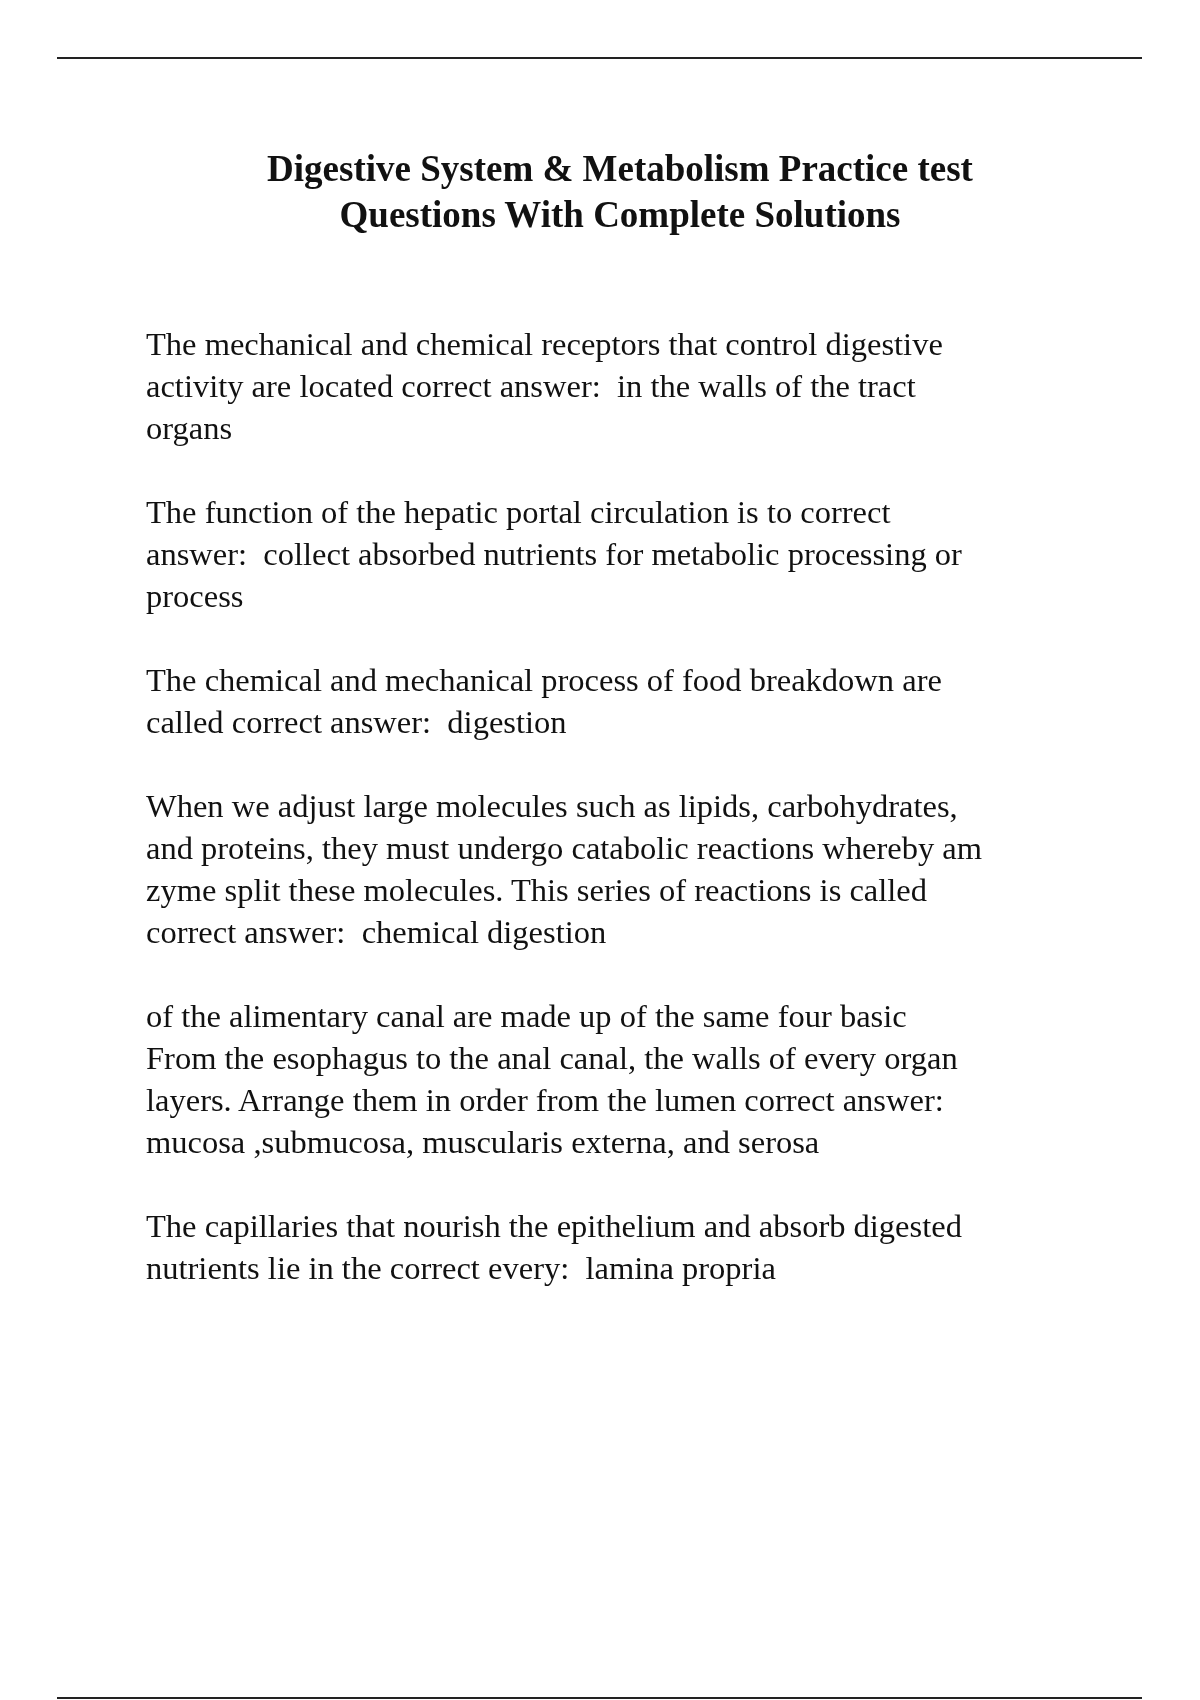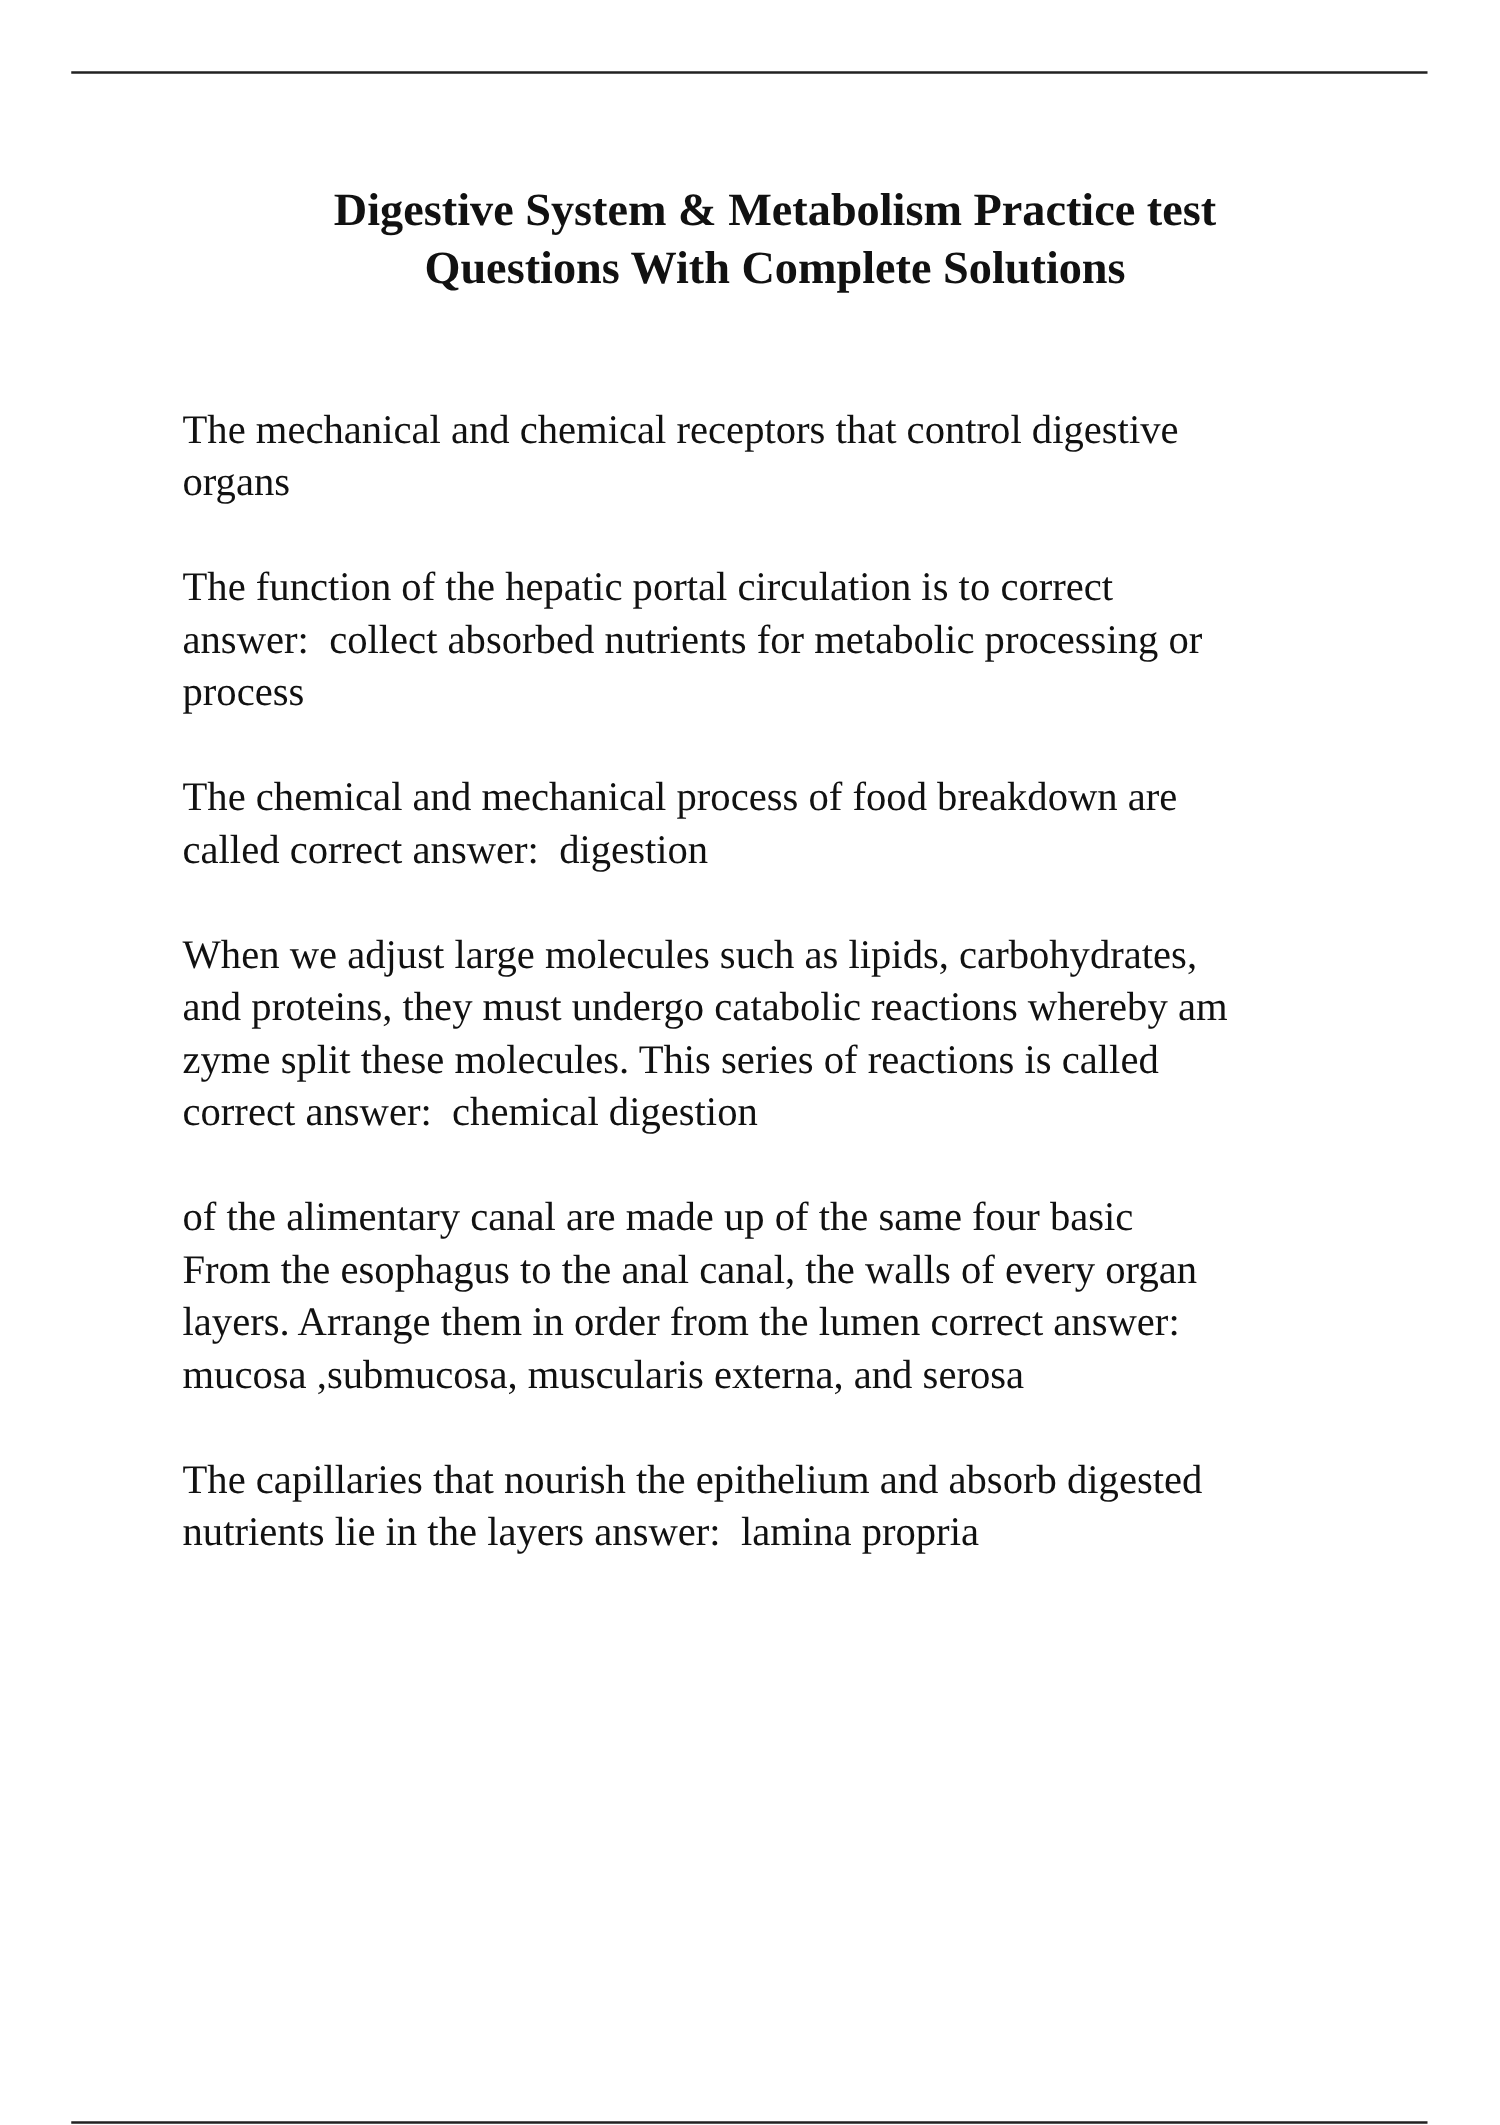--- a/index.html
+++ b/index.html
@@ -32,20 +32,21 @@
 <div class="rule top"></div>
 
 <h1 class="title">
   <span>Digestive System &amp; Metabolism Practice test</span>
   <span>Questions With Complete Solutions</span>
 </h1>
 
 <div class="content">
   <p class="qa">
     <span class="line">The mechanical and chemical receptors that control digestive</span>
+    <span class="line">activity are located correct answer:  in the walls of the tract</span>
     <span class="line">organs</span>
   </p>
   <p class="qa">
     <span class="line">The function of the hepatic portal circulation is to correct</span>
     <span class="line">answer:  collect absorbed nutrients for metabolic processing or</span>
     <span class="line">process</span>
   </p>
   <p class="qa">
     <span class="line">The chemical and mechanical process of food breakdown are</span>
     <span class="line">called correct answer:  digestion</span>
@@ -57,17 +58,17 @@
     <span class="line">correct answer:  chemical digestion</span>
   </p>
   <p class="qa">
     <span class="line">of the alimentary canal are made up of the same four basic</span>
     <span class="line">From the esophagus to the anal canal, the walls of every organ</span>
     <span class="line">layers. Arrange them in order from the lumen correct answer:</span>
     <span class="line">mucosa ,submucosa, muscularis externa, and serosa</span>
   </p>
   <p class="qa">
     <span class="line">The capillaries that nourish the epithelium and absorb digested</span>
-    <span class="line">nutrients lie in the layers answer:  lamina propria</span>
+    <span class="line">nutrients lie in the correct every:  lamina propria</span>
   </p>
 </div>
 
 <div class="rule bottom"></div>
 
 </body></html>

